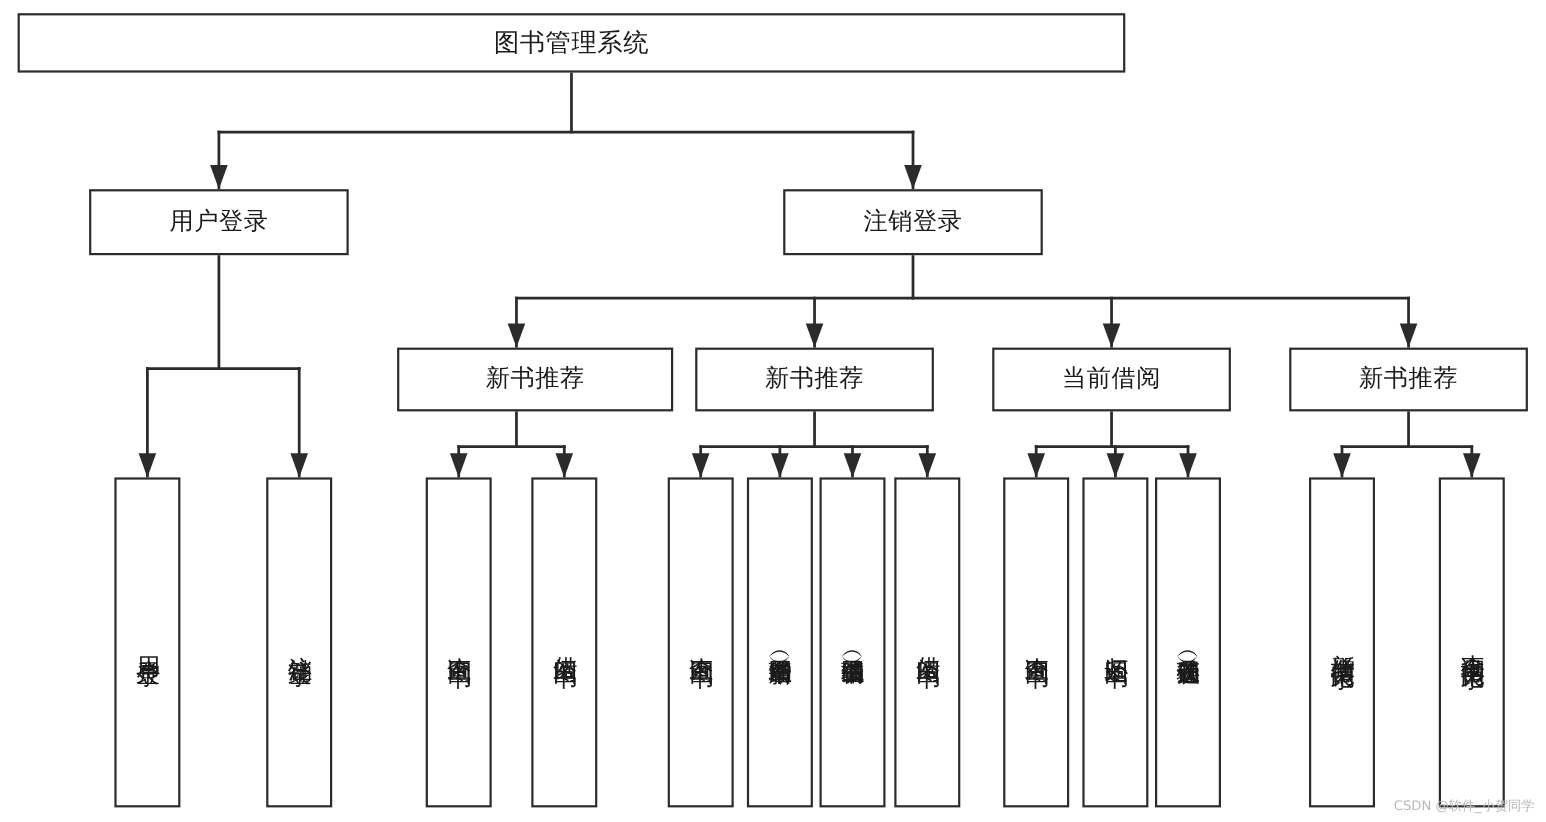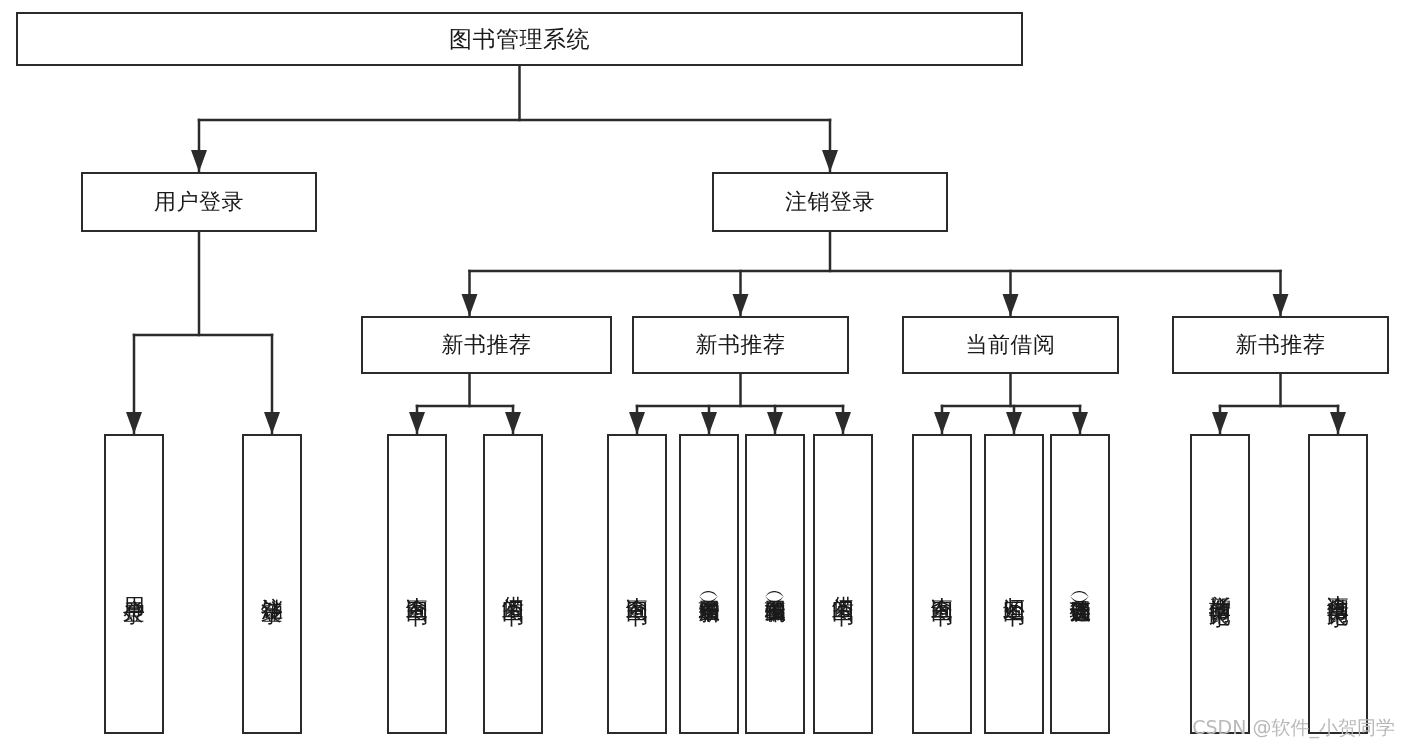--- a/index.html
+++ b/index.html
@@ -61,21 +61,21 @@
     white-space: nowrap;
   }
   .node.v.tight .label {
     font-size: 21px;
     letter-spacing: 0px;
   }
   .watermark {
     position: absolute;
     right: 10px;
     bottom: 6px;
-    font-size: 19px;
+    font-size: 12px;
     color: #b9b9b9;
     white-space: nowrap;
     user-select: none;
   }
 </style>
 </head>
 <body>
 
 <div id="canvas">
   <svg class="edges" id="edge-layer" viewBox="0 0 1405 747" xmlns="http://www.w3.org/2000/svg">

